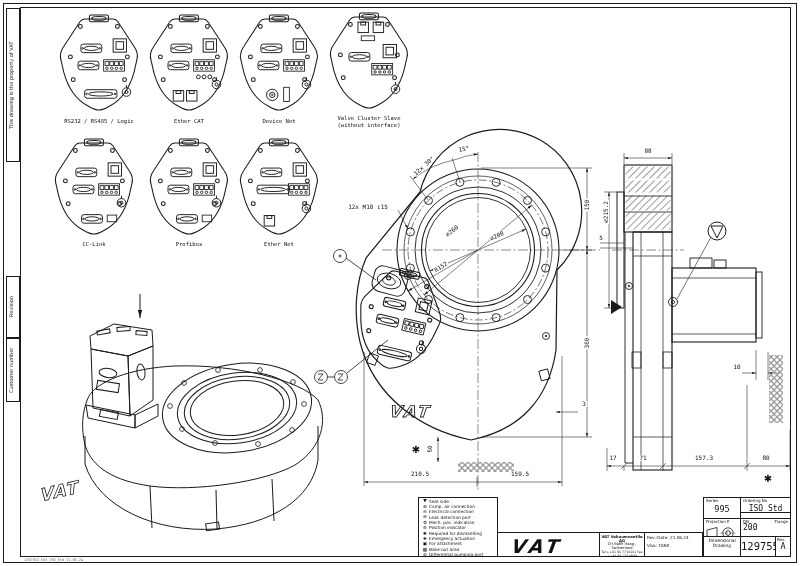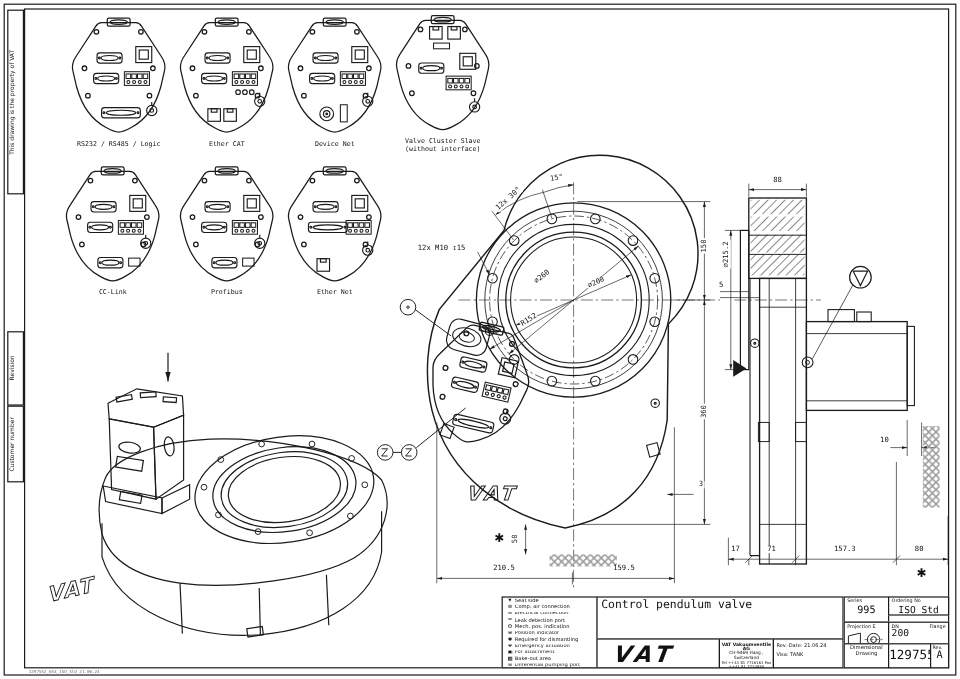--- a/index.html
+++ b/index.html
@@ -460,23 +460,20 @@
     <div class="lg-row">
         <span class="lg-sym">▩</span>
         <span class="lg-txt">Bake-out area</span>
       </div>
     <div class="lg-row">
         <span class="lg-sym">⊛</span>
         <span class="lg-txt">Differential pumping port</span>
       </div>
   </div>
 
-  <div class="tb" style="left:497px;top:497px;width:206px;height:36px;padding:2px 3px">
-    <div class="tb-val" style="font-size:9.5px">Control pendulum valve</div>
-  </div>
 
   <div class="tb" style="left:497px;top:532px;width:103px;height:25px">
     <div style="font:italic 800 19px 'DejaVu Sans',sans-serif;letter-spacing:4px;transform:skewX(-10deg);margin:2px 0 0 14px">VAT</div>
   </div>
   <div class="tb" style="left:599px;top:532px;width:46px;height:25px;padding:2px 1px">
     <div class="tb-lab" style="font-weight:bold;font-size:3.8px;text-align:center">VAT Vakuumventile AG</div>
     <div class="tb-lab" style="font-size:3.6px;text-align:center">CH-9469 Haag , Switzerland</div>
     <div class="tb-lab" style="font-size:3.2px;text-align:center">Tel ++41 81 7716161 Fax ++41 81 7714830</div>
   </div>
   <div class="tb" style="left:644px;top:532px;width:59px;height:25px;padding:3px 2px">

